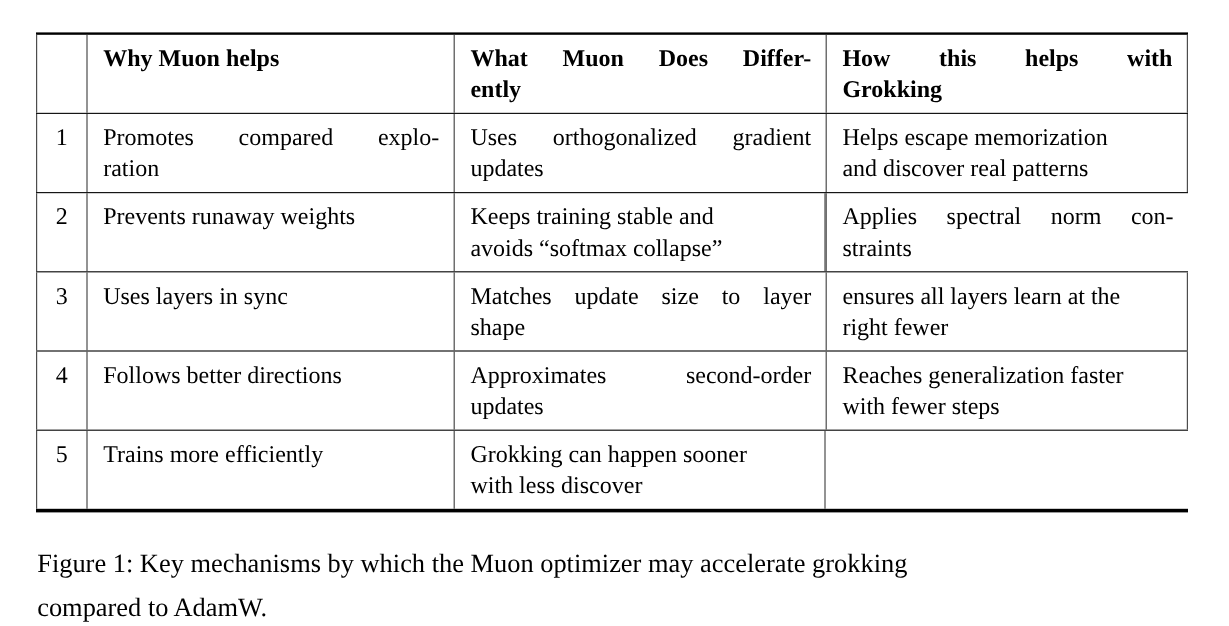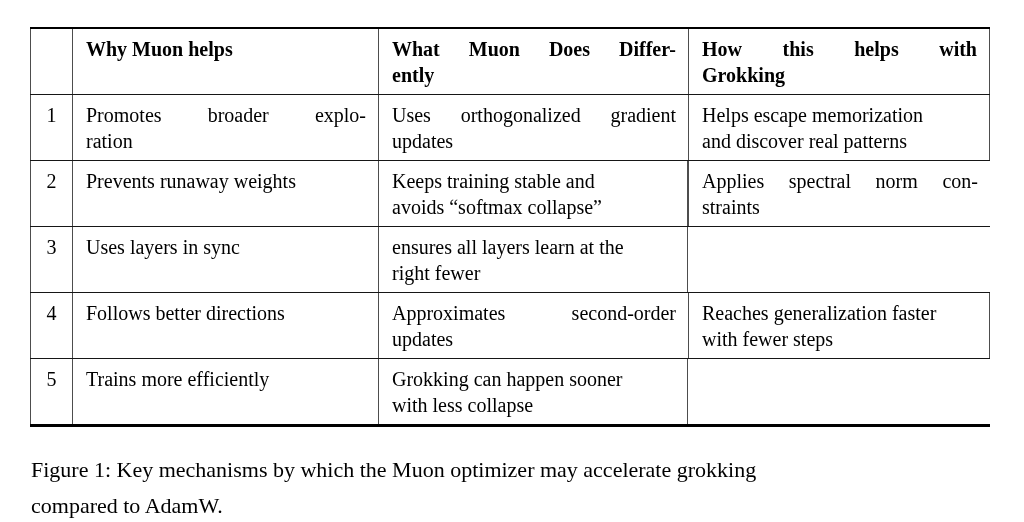--- a/index.html
+++ b/index.html
@@ -75,58 +75,60 @@
       <div class="cell num"></div>
       <div class="cell bold">Why Muon helps</div>
       <div class="cell bold stretch">What Muon Does Differ-
 ently</div>
       <div class="cell bold stretch rightedge">How this helps with
 Grokking</div>
     </div>
 
     <div class="trow body-row">
       <div class="cell num">1</div>
-      <div class="cell stretch">Promotes broader explo-
+      <div class="cell stretch">Promotes compared explo-
 ration</div>
       <div class="cell stretch">Uses orthogonalized gradient
 updates</div>
       <div class="cell rightedge">Helps escape memorization
 and discover real patterns</div>
     </div>
 
     <div class="trow body-row">
       <div class="cell num">2</div>
       <div class="cell">Prevents runaway weights</div>
       <div class="cell rightedge">Keeps training stable and
 avoids “softmax collapse”</div>
       <div class="cell stretch">Applies spectral norm con-
 straints</div>
     </div>
 
     <div class="trow body-row">
       <div class="cell num">3</div>
       <div class="cell">Uses layers in sync</div>
+      <div class="cell stretch">Matches update size to layer
+shape</div>
       <div class="cell rightedge">ensures all layers learn at the
 right fewer</div>
     </div>
 
     <div class="trow body-row">
       <div class="cell num">4</div>
       <div class="cell">Follows better directions</div>
       <div class="cell stretch">Approximates second-order
 updates</div>
       <div class="cell rightedge">Reaches generalization faster
 with fewer steps</div>
     </div>
 
     <div class="trow body-row last">
       <div class="cell num">5</div>
       <div class="cell">Trains more efficiently</div>
       <div class="cell rightedge">Grokking can happen sooner
-with less collapse</div>
+with less discover</div>
     </div>
 
   </div>
 
   <div class="caption">Figure 1: Key mechanisms by which the Muon optimizer may accelerate grokking
 compared to AdamW.</div>
 
 </div>
 
 </body></html>

